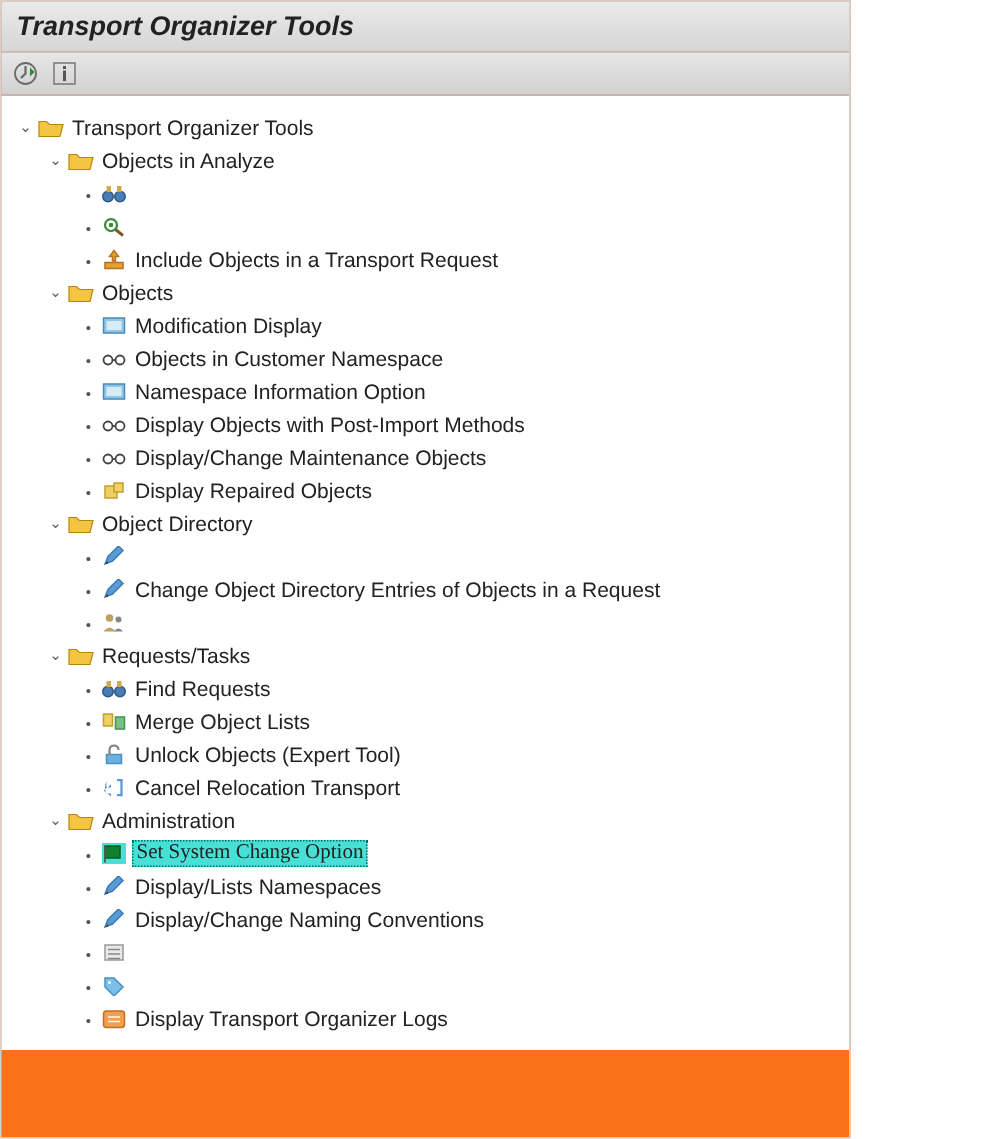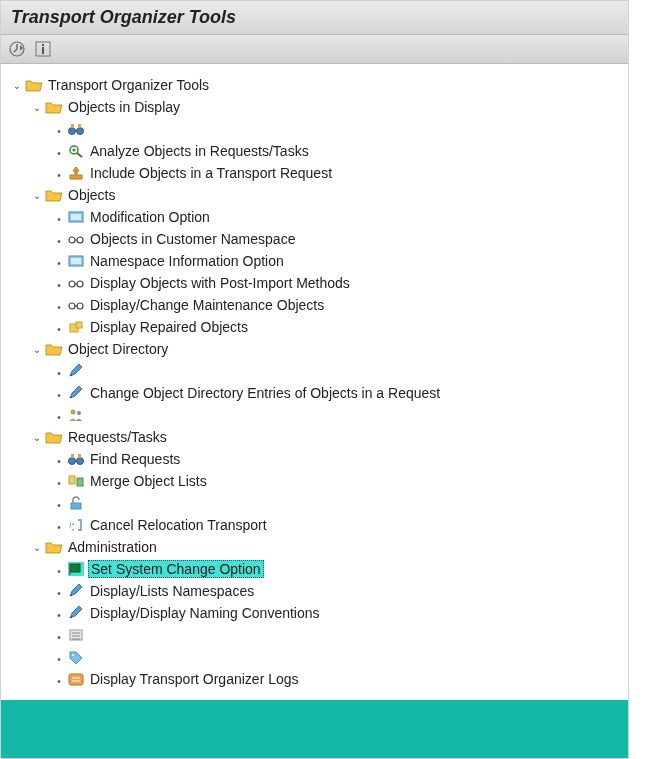--- a/index.html
+++ b/index.html
@@ -4,25 +4,25 @@
 <style>
 html, body {
   margin: 0;
   padding: 0;
   font-family: Arial, sans-serif;
   font-size: 14px;
   background: #fff;
   color: #222;
 }
 .container {
-  width: 629px;
+  width: 567px;
   height: 759px;
   box-sizing: border-box;
   border: 1px solid #d0d0d0;
-  background: #14b8a6;
+  background: #f97316;
 }
 .title-bar {
   background: linear-gradient(#eaeaea, #d6d6d6);
   padding: 6px 10px;
   border-bottom: 1px solid #bbb;
   font-size: 18px;
   font-weight: bold;
   font-style: italic;
 }
 .toolbar {
@@ -77,20 +77,21 @@
   align-items: center;
   justify-content: center;
   margin: 0 3px 0 2px;
 }
 .label {
   padding: 0 2px;
 }
 .selected .label {
   background: #47e0d6;
   border: 1px dotted #0a6c66;
+  font-family: Liberation Serif, serif;
 }
 .selected .icon svg rect.hl {
   fill: #47e0d6;
 }
 </style>
 </head>
 <body>
 
 <div class="container">
 
@@ -127,21 +128,21 @@
       <span class="label">Transport Organizer Tools</span>
     </div>
 
     <div class="node" style="--indent:26px">
       <span class="chevron">⌄</span>
       <span class="icon">
         <svg width="18" height="14">
             <path d="M1 3 L6 3 L8 5 L17 5 L15 13 L1 13 Z" fill="#f4c542" stroke="#b8860b" stroke-width="0.8"></path>
           </svg>
       </span>
-      <span class="label">Objects in Display</span>
+      <span class="label">Objects in Analyze</span>
     </div>
     <div class="node" style="--indent:48px">
       <span class="bullet">•</span>
       <span class="icon">
         <svg width="16" height="14">
             <circle cx="4" cy="9" r="3.5" fill="#4a7db5" stroke="#2a5a8a"></circle>
             <circle cx="12" cy="9" r="3.5" fill="#4a7db5" stroke="#2a5a8a"></circle>
             <rect x="3" y="2" width="3" height="4" fill="#d4a850"></rect>
             <rect x="10" y="2" width="3" height="4" fill="#d4a850"></rect>
           </svg>
@@ -149,21 +150,20 @@
     </div>
     <div class="node" style="--indent:48px">
       <span class="bullet">•</span>
       <span class="icon">
         <svg width="16" height="14">
             <circle cx="6" cy="6" r="4" fill="none" stroke="#3a8a3a" stroke-width="1.5"></circle>
             <line x1="9" y1="9" x2="14" y2="13" stroke="#7a5a2a" stroke-width="2"></line>
             <circle cx="6" cy="6" r="1.5" fill="#3a8a3a"></circle>
           </svg>
       </span>
-      <span class="label">Analyze Objects in Requests/Tasks</span>
     </div>
     <div class="node" style="--indent:48px">
       <span class="bullet">•</span>
       <span class="icon">
         <svg width="16" height="14">
             <path d="M2 9 L14 9 L14 13 L2 13 Z" fill="#e4a030" stroke="#b87020"></path>
             <path d="M8 1 L11 5 L9 5 L9 8 L7 8 L7 5 L5 5 Z" fill="#e4a030" stroke="#b87020"></path>
           </svg>
       </span>
       <span class="label">Include Objects in a Transport Request</span>
@@ -179,21 +179,21 @@
       <span class="label">Objects</span>
     </div>
     <div class="node" style="--indent:48px">
       <span class="bullet">•</span>
       <span class="icon">
         <svg width="16" height="14">
             <rect x="1" y="2" width="14" height="10" fill="#8ec8e8" stroke="#4a88b8"></rect>
             <rect x="3" y="4" width="10" height="6" fill="#d8ecf8"></rect>
           </svg>
       </span>
-      <span class="label">Modification Option</span>
+      <span class="label">Modification Display</span>
     </div>
     <div class="node" style="--indent:48px">
       <span class="bullet">•</span>
       <span class="icon">
         <svg width="16" height="14">
             <circle cx="4" cy="8" r="3" fill="none" stroke="#444" stroke-width="1.2"></circle>
             <circle cx="12" cy="8" r="3" fill="none" stroke="#444" stroke-width="1.2"></circle>
             <line x1="7" y1="8" x2="9" y2="8" stroke="#444" stroke-width="1.2"></line>
           </svg>
       </span>
@@ -314,20 +314,21 @@
       <span class="label">Merge Object Lists</span>
     </div>
     <div class="node" style="--indent:48px">
       <span class="bullet">•</span>
       <span class="icon">
         <svg width="16" height="14">
             <rect x="3" y="7" width="10" height="6" fill="#6ab0e0" stroke="#4a90c0"></rect>
             <path d="M5 7 L5 4 Q5 1 8 1 Q11 1 11 4" fill="none" stroke="#888" stroke-width="1.5"></path>
           </svg>
       </span>
+      <span class="label">Unlock Objects (Expert Tool)</span>
     </div>
     <div class="node" style="--indent:48px">
       <span class="bullet">•</span>
       <span class="icon">
         <svg width="16" height="14">
             <path d="M3 3 Q1 7 3 11 L6 11 L6 13 L1 9 L6 5 L6 7 L3 7 Z" fill="#5a9ad5"></path>
             <path d="M10 2 L13 2 L13 12 L10 12" fill="none" stroke="#5a9ad5" stroke-width="1.5"></path>
           </svg>
       </span>
       <span class="label">Cancel Relocation Transport</span>
@@ -364,21 +365,21 @@
       <span class="label">Display/Lists Namespaces</span>
     </div>
     <div class="node" style="--indent:48px">
       <span class="bullet">•</span>
       <span class="icon">
         <svg width="16" height="14">
             <path d="M2 12 L4 7 L11 0 L14 3 L7 10 Z" fill="#5a9ad5" stroke="#3a7ab5"></path>
             <path d="M2 12 L4 10 L4 12 Z" fill="#444"></path>
           </svg>
       </span>
-      <span class="label">Display/Display Naming Conventions</span>
+      <span class="label">Display/Change Naming Conventions</span>
     </div>
     <div class="node" style="--indent:48px">
       <span class="bullet">•</span>
       <span class="icon">
         <svg width="16" height="14">
             <rect x="2" y="2" width="12" height="10" fill="#e8e8e8" stroke="#999"></rect>
             <line x1="4" y1="5" x2="12" y2="5" stroke="#888"></line>
             <line x1="4" y1="8" x2="12" y2="8" stroke="#888"></line>
             <line x1="4" y1="11" x2="12" y2="11" stroke="#888"></line>
           </svg>

